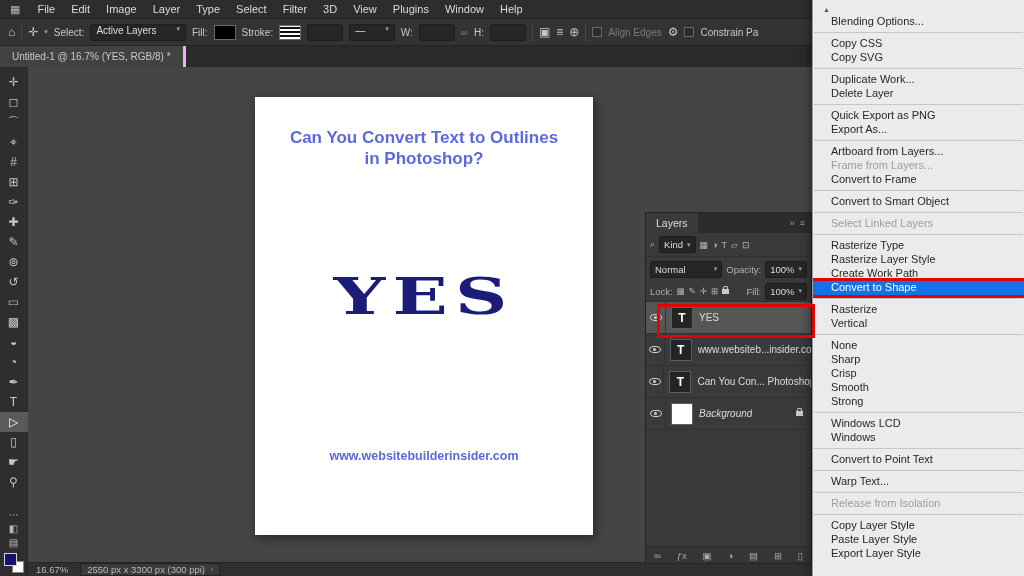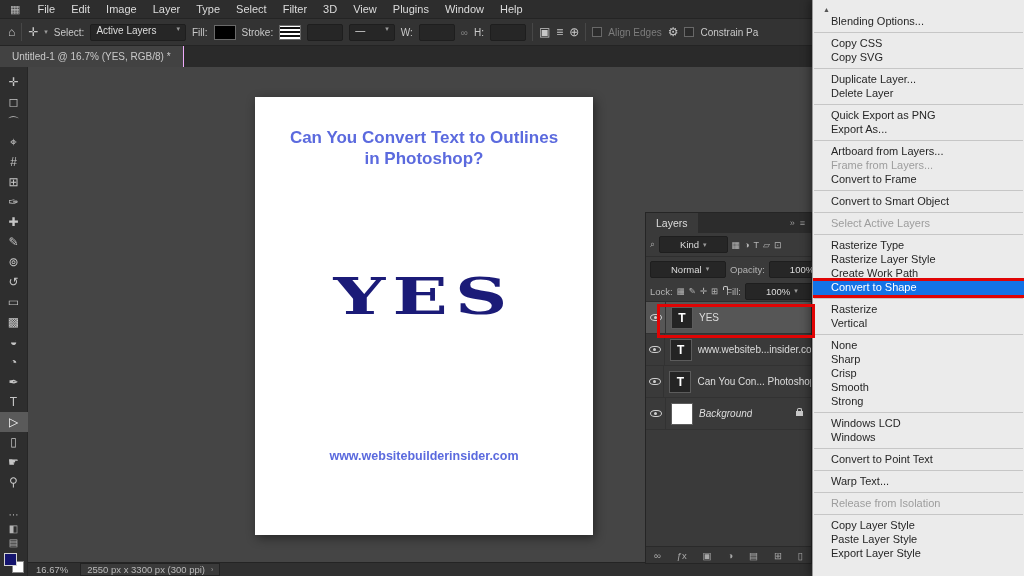--- a/index.html
+++ b/index.html
@@ -25,21 +25,21 @@
   .swatch-stripe{width:22px;height:15px;border:1px solid #6a6a6a;
     background:repeating-linear-gradient(0deg,#fff 0 2px,#111 2px 4px)}
   .numbox{width:36px;height:17px;background:#262626;border:1px solid #1e1e1e;border-radius:2px}
   .vdiv{width:1px;height:18px;background:#474747}
   .dim{color:#7c7c7c}
   .checkbox{width:10px;height:10px;border:1px solid #686868;background:#2b2b2b;display:inline-block}
 
   
   .tabbar{position:absolute;left:0;top:46px;width:1024px;height:21px;background:#2a2a2a;z-index:10}
   .doctab{display:inline-flex;align-items:center;height:21px;padding:0 12px;background:#424242;
-    color:#c9c9c9;font-size:10px;border-right:1px solid #f0abfc}
+    color:#c9c9c9;font-size:10px;border-right:3px solid #f0abfc}
 
   
   .toolbar{position:absolute;left:0;top:67px;width:28px;height:509px;background:#2e2e2e;
     border-right:1px solid #262626;display:flex;flex-direction:column;align-items:center;
     padding-top:5px;z-index:10}
   .tool{width:28px;height:20px;line-height:20px;text-align:center;color:#c6c6c6;font-size:12px}
   .tool.selected{background:#5a5a5a;color:#fff}
   .tb-bottom{margin-top:auto;display:flex;flex-direction:column;align-items:center;gap:3px;padding-bottom:3px}
   .tb-small{color:#b5b5b5;font-size:10px;line-height:11px}
   .chips{position:relative;width:20px;height:20px;margin-top:2px}
@@ -67,21 +67,21 @@
 
   
   .layers{position:absolute;left:645px;top:212px;width:167px;height:352px;background:#3a3a3a;
     border:1px solid #252525;z-index:20;font-size:10px;color:#ccc}
   .lp-tabs{height:20px;background:#2c2c2c;display:flex;align-items:center}
   .lp-tab{height:20px;display:flex;align-items:center;padding:0 10px;background:#3a3a3a;font-size:10.5px;color:#ddd}
   .lp-tabicons{margin-left:auto;padding-right:6px;color:#9a9a9a;font-size:9px;display:flex;gap:5px}
   .lp-filter{height:24px;display:flex;align-items:center;gap:4px;padding:0 4px;border-bottom:1px solid #2f2f2f}
   .lp-filter .fic{color:#b5b5b5;font-size:9px}
   .mini-ddl{background:#262626;border:1px solid #1e1e1e;border-radius:2px;height:17px;
-    display:inline-flex;align-items:center;gap:4px;padding:0 20px;color:#ddd;font-size:9.5px}
+    display:inline-flex;align-items:center;gap:4px;padding:0 4px;color:#ddd;font-size:9.5px}
   .lp-blend{height:24px;display:flex;align-items:center;gap:4px;padding:0 4px}
   .lp-lock{height:21px;display:flex;align-items:center;gap:4px;padding:0 4px;border-bottom:1px solid #2e2e2e}
   .lp-label{color:#b3b3b3;font-size:9.5px}
   .lockic{color:#b5b5b5;font-size:8.5px}
   .lrow{height:32px;display:flex;align-items:center;border-bottom:1px solid #323232;background:#3a3a3a}
   .lrow.selected{background:#565656}
   .eyecell{width:20px;height:100%;display:flex;align-items:center;justify-content:center;border-right:1px solid #323232}
   .eye{width:12px;height:7px;border:1px solid #cfcfcf;border-radius:50%/60%;position:relative;display:inline-block}
   .eye::after{content:"";position:absolute;left:3.5px;top:1.2px;width:3px;height:3px;background:#cfcfcf;border-radius:50%}
   .lthumb{width:22px;height:22px;background:#242424;border:1px solid #5c5c5c;margin:0 6px 0 5px;
@@ -318,37 +318,37 @@
         <span>▲</span>
       </div>
 
     <div class="ci">Blending Options...</div>
     <div class="csep"></div>
 
     <div class="ci">Copy CSS</div>
     <div class="ci">Copy SVG</div>
     <div class="csep"></div>
 
-    <div class="ci">Duplicate Layer...</div>
+    <div class="ci">Duplicate Work...</div>
     <div class="ci">Delete Layer</div>
     <div class="csep"></div>
 
     <div class="ci">Quick Export as PNG</div>
     <div class="ci">Export As...</div>
     <div class="csep"></div>
 
     <div class="ci">Artboard from Layers...</div>
     <div class="ci disabled">Frame from Layers...</div>
     <div class="ci">Convert to Frame</div>
     <div class="csep"></div>
 
     <div class="ci">Convert to Smart Object</div>
     <div class="csep"></div>
 
-    <div class="ci disabled">Select Active Layers</div>
+    <div class="ci disabled">Select Linked Layers</div>
     <div class="csep"></div>
 
     <div class="ci">Rasterize Type</div>
     <div class="ci">Rasterize Layer Style</div>
     <div class="ci">Create Work Path</div>
     <div class="ci highlighted">Convert to Shape</div>
     <div class="csep"></div>
 
     <div class="ci">Rasterize</div>
     <div class="ci">Vertical</div>

